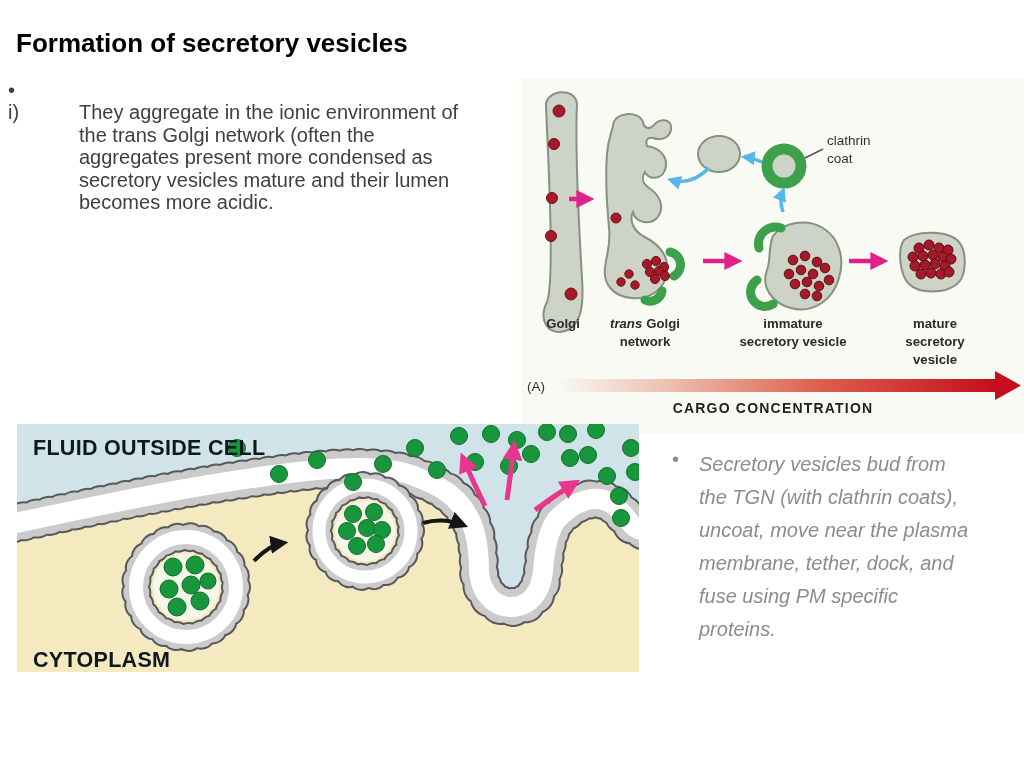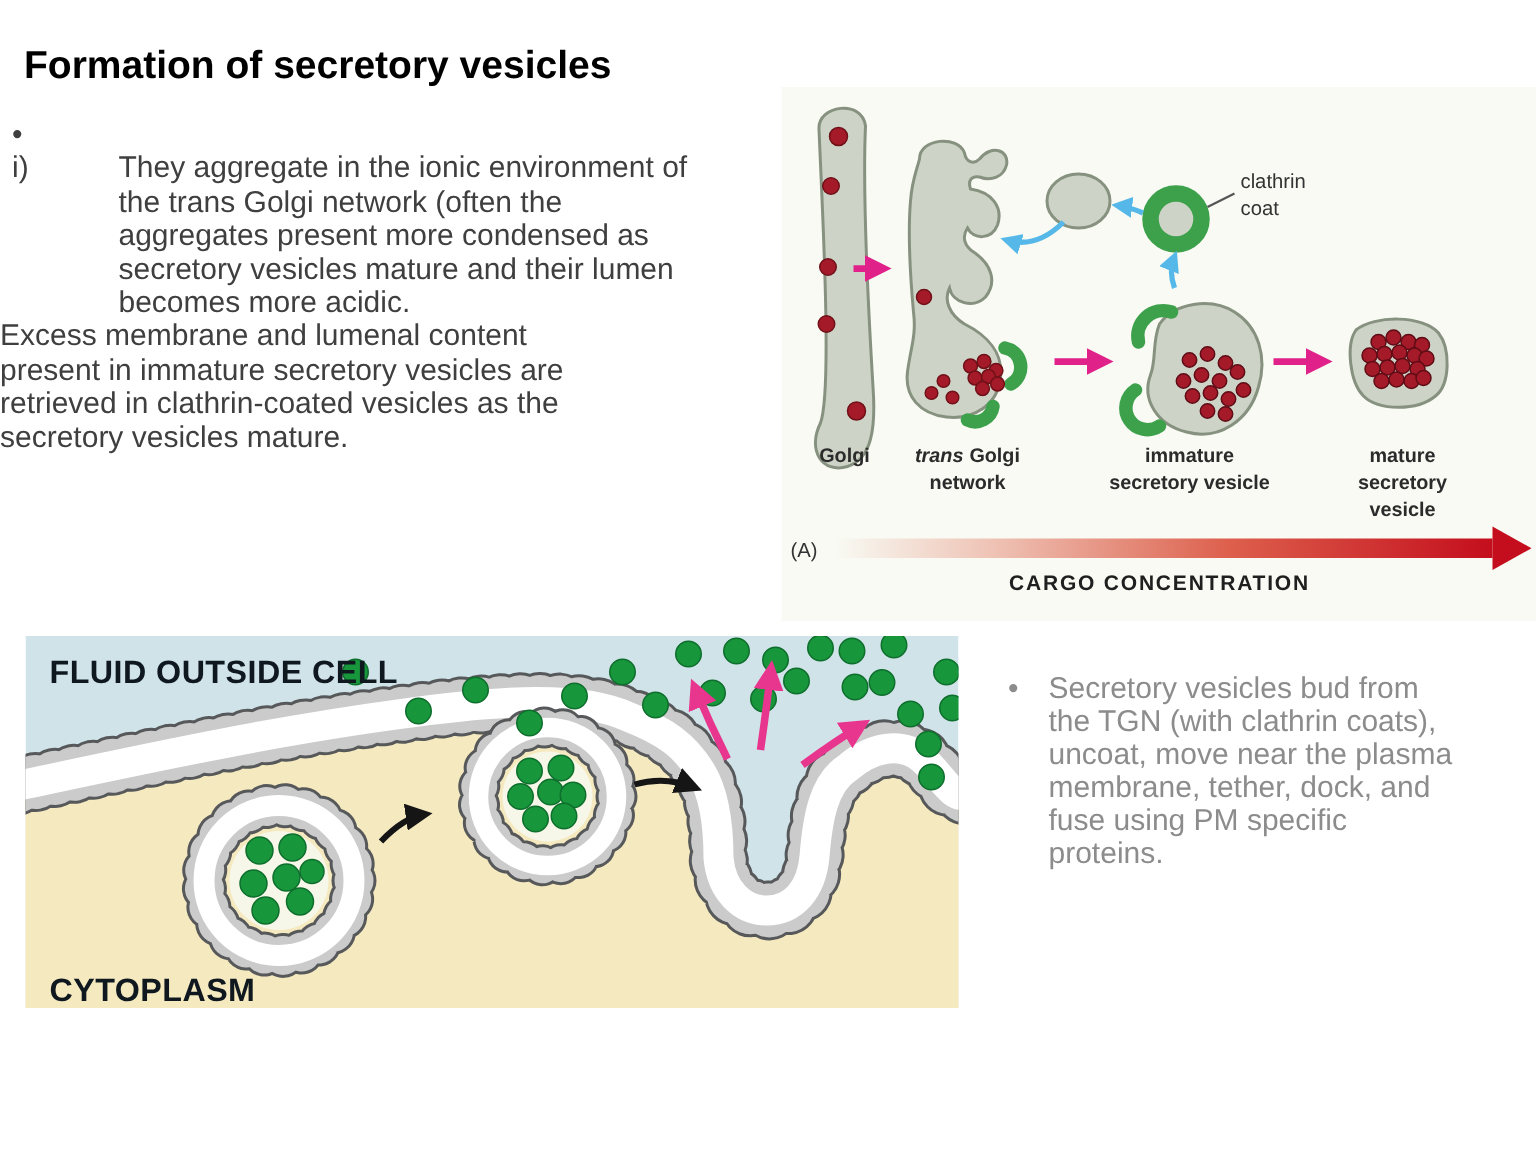--- a/index.html
+++ b/index.html
@@ -10,22 +10,22 @@
   .title {
     position:absolute; top:28px; left:16px; width:1020px; 
     font-size:26px; font-weight:bold; color:#000000; margin:0;
   }
   .left-block { position:absolute; left:0px; top:79px; width:528px; color:#3f3f3f; }
   .left-block .li { display:flex; font-size:20px; line-height:22.4px; }
   .left-block .marker { width:79px; padding-left:8px; flex:0 0 auto; box-sizing:border-box; }
   .left-block .body { flex:1; white-space:pre-line; }
   .right-block { position:absolute; left:668px; top:448px; width:352px; color:#8c8c8c; display:flex; }
   .right-block .marker { width:31px; padding-left:4px; flex:0 0 auto; font-size:20px; line-height:23.4px; box-sizing:border-box; }
-  .right-block .body { flex:1; font-size:20px; line-height:22px; white-space:pre-line; }
-  .golgi-panel { position:absolute; left:521px; top:58px; width:503px; height:356px; }
+  .right-block .body { flex:1; font-size:20px; line-height:33px; white-space:pre-line;font-style:italic; }
+  .golgi-panel { position:absolute; left:521px; top:78px; width:503px; height:356px; }
   .membrane-panel { position:absolute; left:17px; top:424px; width:622px; height:248px; }
   svg { display:block; font-family:"Liberation Sans", sans-serif; }
   .dlabel { font-size:13.2px; font-weight:600; fill:#2b2b2b; }
   .slabel { font-size:13.5px; font-weight:400; fill:#333333; }
   .axis-label { font-size:14px; font-weight:bold; fill:#1f1f1f; letter-spacing:1.2px; }
   .biglabel { font-size:21.5px; font-weight:bold; fill:#10181f; letter-spacing:0.3px; }
 </style>
 </head>
 <body>
 
@@ -39,24 +39,20 @@
     </div>
     <div class="li">
       <span class="marker">i)</span>
       <span class="body">They aggregate in the ionic environment of
 the trans Golgi network (often the
 aggregates present more condensed as
 secretory vesicles mature and their lumen
 becomes more acidic.</span>
     </div>
     <div class="li">
-      <span class="body">Excess membrane and lumenal content
-present in immature secretory vesicles are
-retrieved in clathrin-coated vesicles as the
-secretory vesicles mature.</span>
     </div>
   </div>
 
   <div class="golgi-panel">
     <svg width="503" height="356" viewBox="0 0 503 356">
       <defs>
         <marker id="mPink" viewBox="0 0 10 10" refX="7" refY="5" markerWidth="4" markerHeight="4" orient="auto-start-reverse">
           <path d="M0,0 L10,5 L0,10 z" fill="#e0218a"></path>
         </marker>
         <marker id="mBlue" viewBox="0 0 10 10" refX="7" refY="5" markerWidth="4" markerHeight="4" orient="auto-start-reverse">

